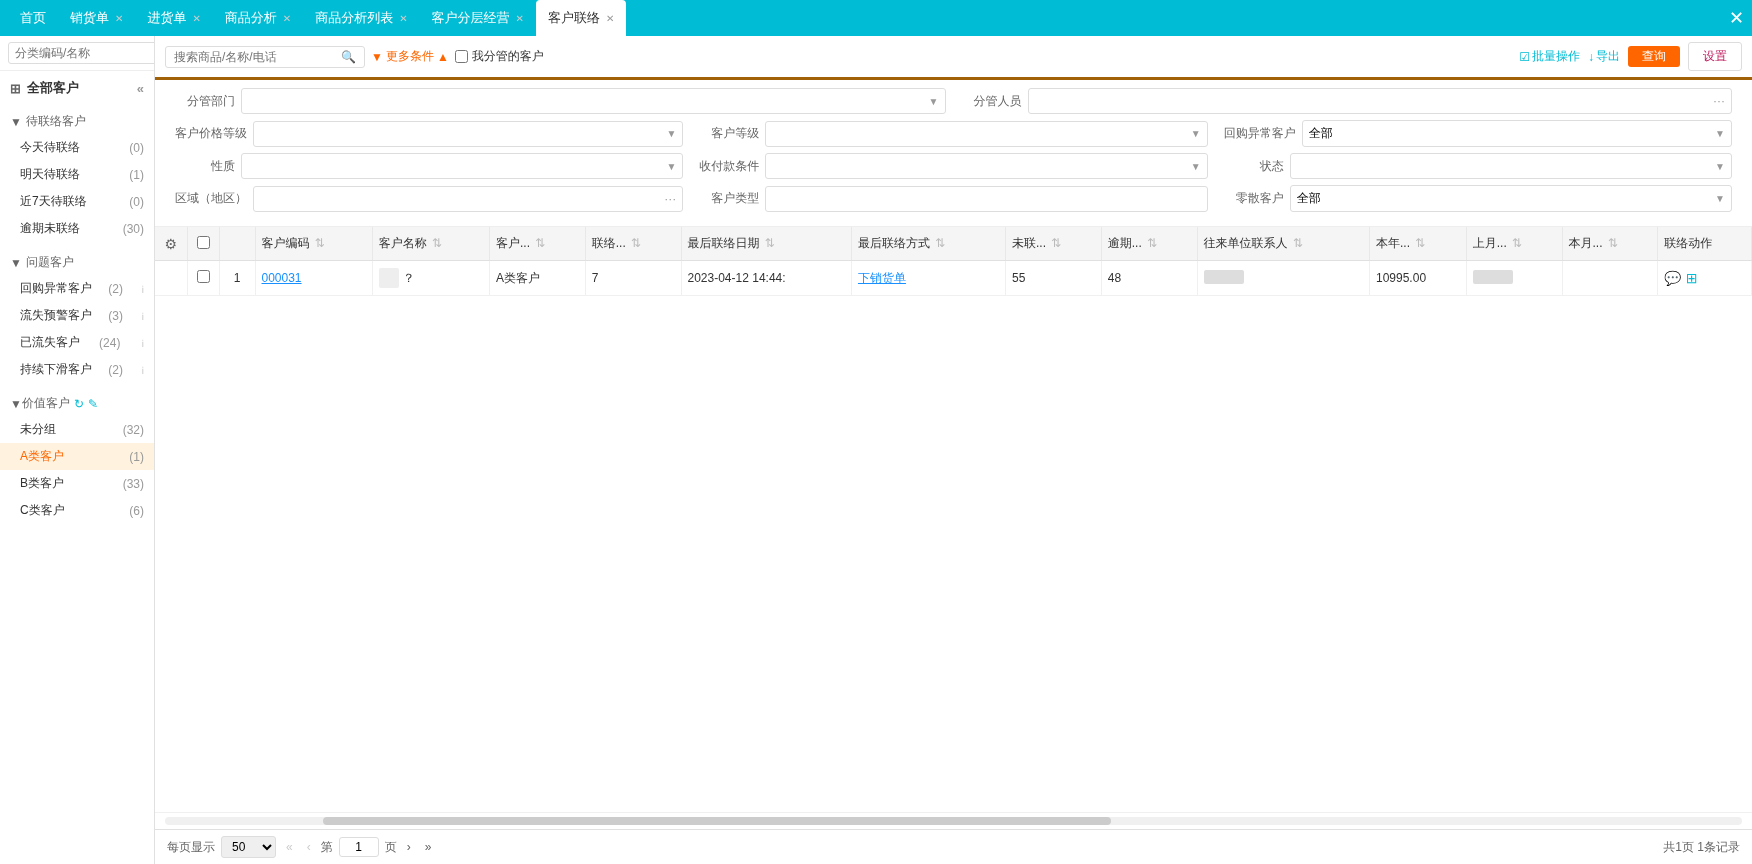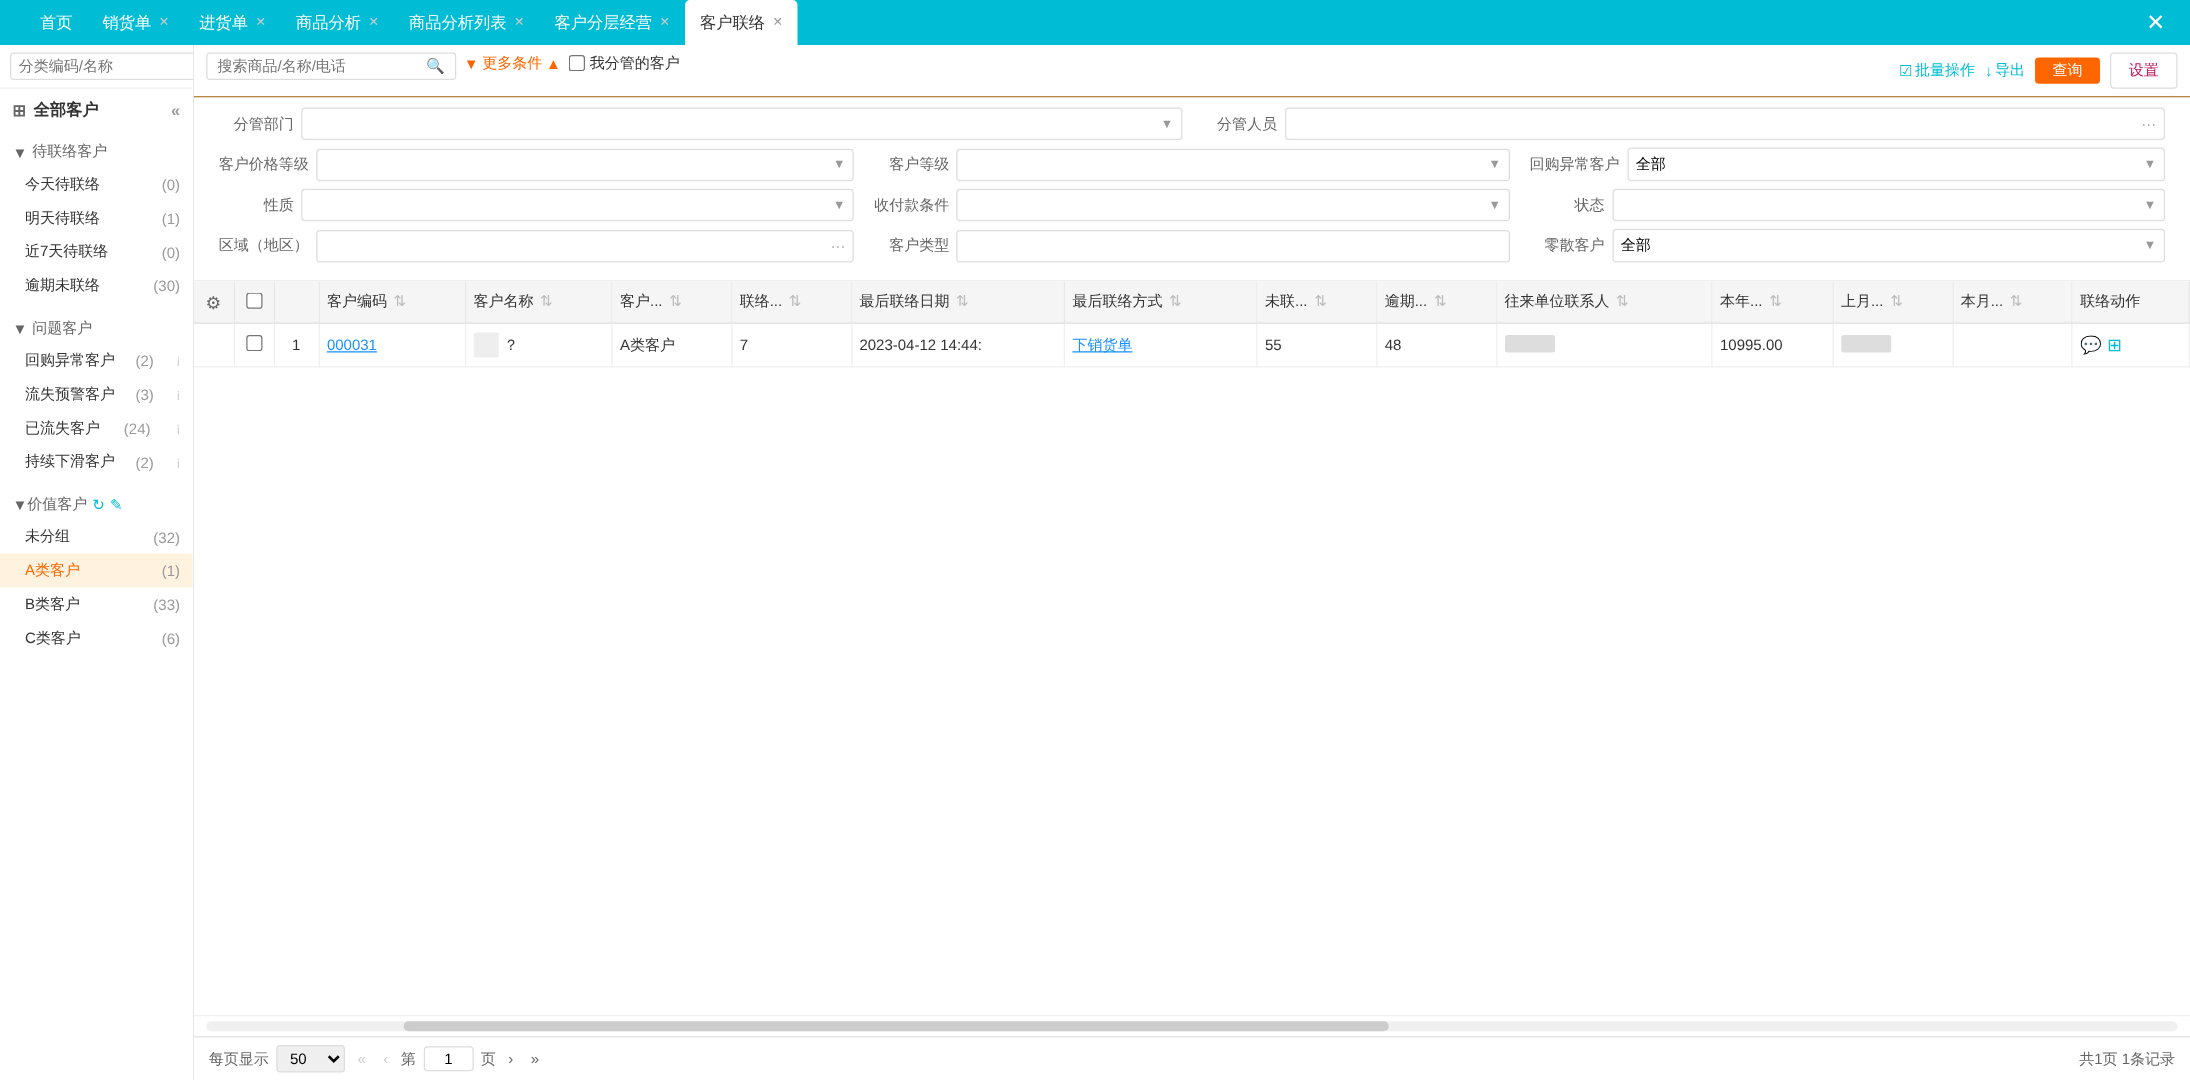--- a/index.html
+++ b/index.html
@@ -1,19 +1,19 @@
 <!DOCTYPE html>
 <html><head>
   <meta charset="utf-8">
   <style>
     * { margin: 0; padding: 0; box-sizing: border-box; }
     body { font-family: 'Microsoft YaHei', Arial, sans-serif; font-size: 12px; background: #f0f2f5; width: 1752px; min-height: 864px; overflow-x: auto; }
 
     
-    .top-nav { background: #00bcd4; display: flex; align-items: center; height: 36px; padding: 0 20px; }
+    .top-nav { background: #00bcd4; display: flex; align-items: center; height: 36px; padding: 0 8px; }
     .nav-tab { color: #fff; padding: 0 12px; height: 36px; display: flex; align-items: center; font-size: 13px; cursor: pointer; white-space: nowrap; }
     .nav-tab.active { background: #fff; color: #333; border-radius: 4px 4px 0 0; }
     .nav-tab .close-icon { margin-left: 6px; font-size: 10px; color: #ccc; }
     .nav-tab.active .close-icon { color: #999; }
     .nav-close-all { margin-left: auto; color: #fff; font-size: 18px; cursor: pointer; }
 
     
     .main-layout { display: flex; height: calc(864px - 36px); }
 
     
@@ -29,21 +29,21 @@
     .sidebar-item { padding: 5px 10px 5px 20px; color: #333; cursor: pointer; font-size: 12px; display: flex; align-items: center; justify-content: space-between; }
     .sidebar-item.active { background: #fff3e0; color: #ff6600; }
     .sidebar-item .item-count { color: #999; }
     .sidebar-item .info-icon { color: #ccc; font-size: 10px; margin-left: 2px; }
     .sidebar-section-title2 { padding: 4px 10px; color: #666; font-size: 12px; display: flex; align-items: center; }
 
     
     .content { flex: 1; display: flex; flex-direction: column; overflow: hidden; }
 
     
-    .toolbar { background: #fff; padding: 6px 10px; display: flex; align-items: flex-start; border-bottom: 1px solid #a16207; flex-wrap: wrap; gap: 6px; }
+    .toolbar { background: #fff; padding: 6px 10px; display: flex; align-items: center; border-bottom: 3px solid #a16207; flex-wrap: wrap; gap: 6px; }
     .toolbar-search { display: flex; align-items: center; border: 1px solid #ddd; border-radius: 3px; padding: 3px 8px; background: #fff; min-width: 200px; }
     .toolbar-search input { border: none; outline: none; font-size: 12px; flex: 1; }
     .toolbar-search .search-icon { color: #00bcd4; margin-left: 4px; cursor: pointer; }
     .filter-btn { color: #ff6600; cursor: pointer; display: flex; align-items: center; gap: 3px; font-size: 12px; }
     .checkbox-label { display: flex; align-items: center; gap: 4px; font-size: 12px; color: #333; cursor: pointer; }
     .toolbar-right { margin-left: auto; display: flex; gap: 8px; align-items: center; }
     .toolbar-link { color: #00bcd4; font-size: 12px; cursor: pointer; display: flex; align-items: center; gap: 2px; }
     .btn-orange { background: #ff6600; color: #fff; border: none; border-radius: 3px; padding: 2px 14px; cursor: pointer; font-size: 12px; }
     .btn-setting { background: #fff; color: #be185d; border: 1px solid #ddd; border-radius: 3px; padding: 5px 14px; cursor: pointer; font-size: 12px; }
 

